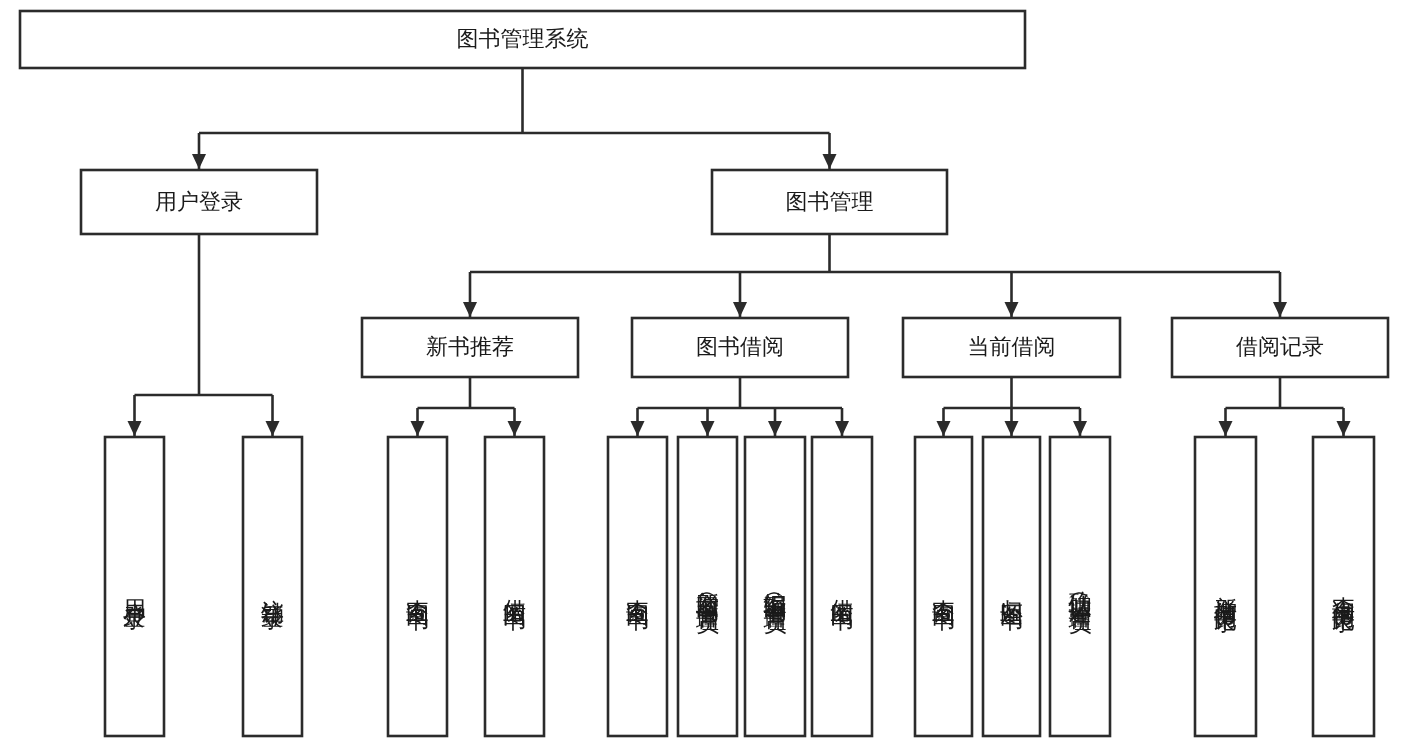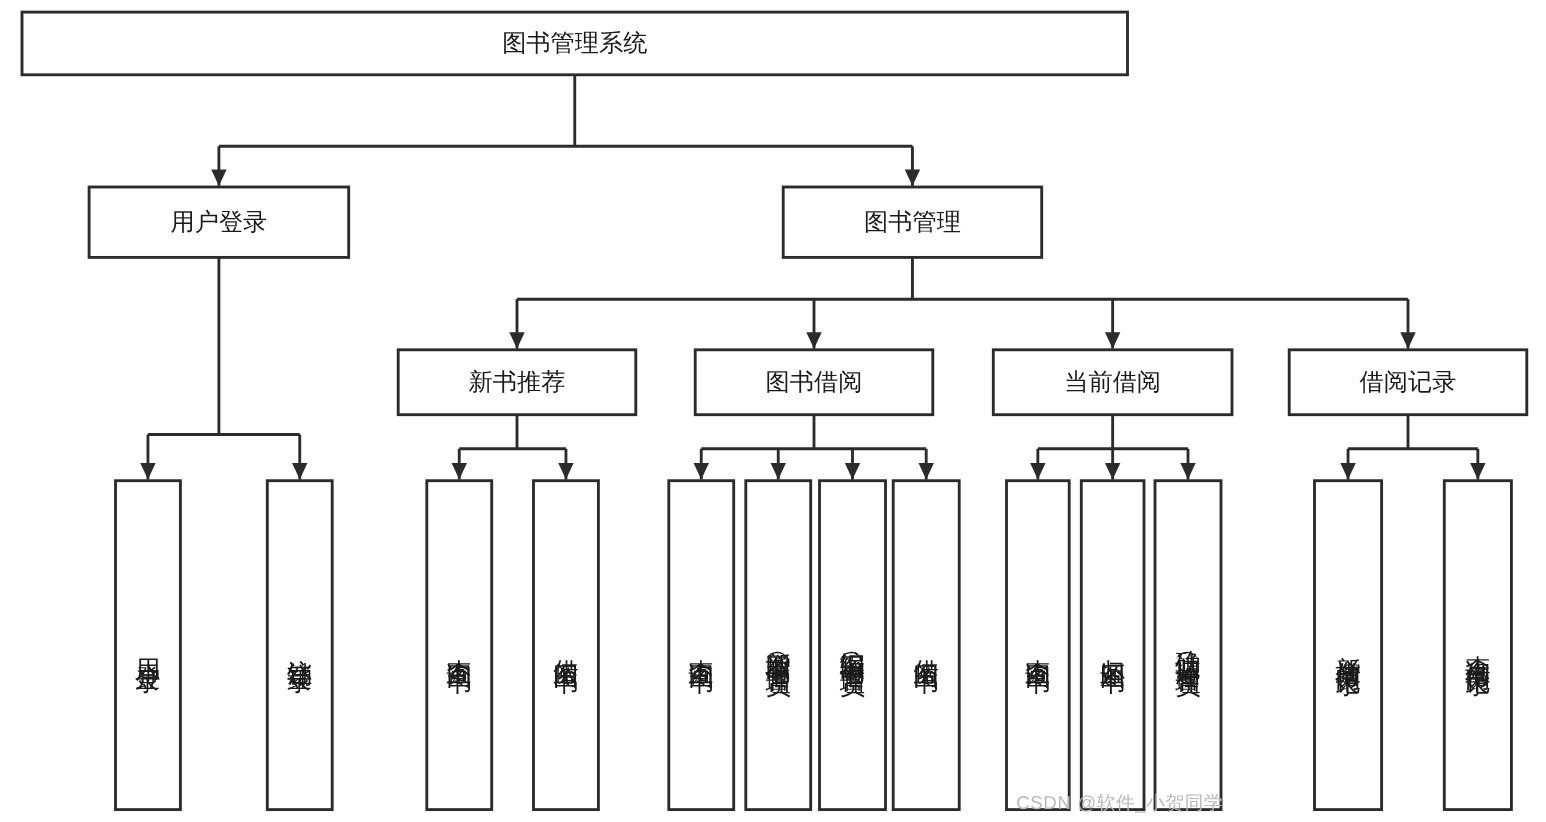--- a/index.html
+++ b/index.html
@@ -241,14 +241,13 @@
       <div class="leaf-text-wrap" style="left: 1050px; top: 443px; width: 60px; height: 287px; align-items: center;">
         <span class="leaf-text-vert" style="font-size: 23px;">确认归还（管理员）</span>
       </div>
       <div class="leaf-text-wrap" style="left: 1195px; top: 443px; width: 61px; height: 287px; align-items: center;">
         <span class="leaf-text-vert" style="font-size: 23px;">新增借阅记录</span>
       </div>
       <div class="leaf-text-wrap" style="left: 1313px; top: 443px; width: 61px; height: 287px; align-items: center;">
         <span class="leaf-text-vert" style="font-size: 23px;">查询借阅记录</span>
       </div>
     </div>
-  <div class="watermark">CSDN @软件_小贺同学</div>
 </div>
 
 </body></html>

